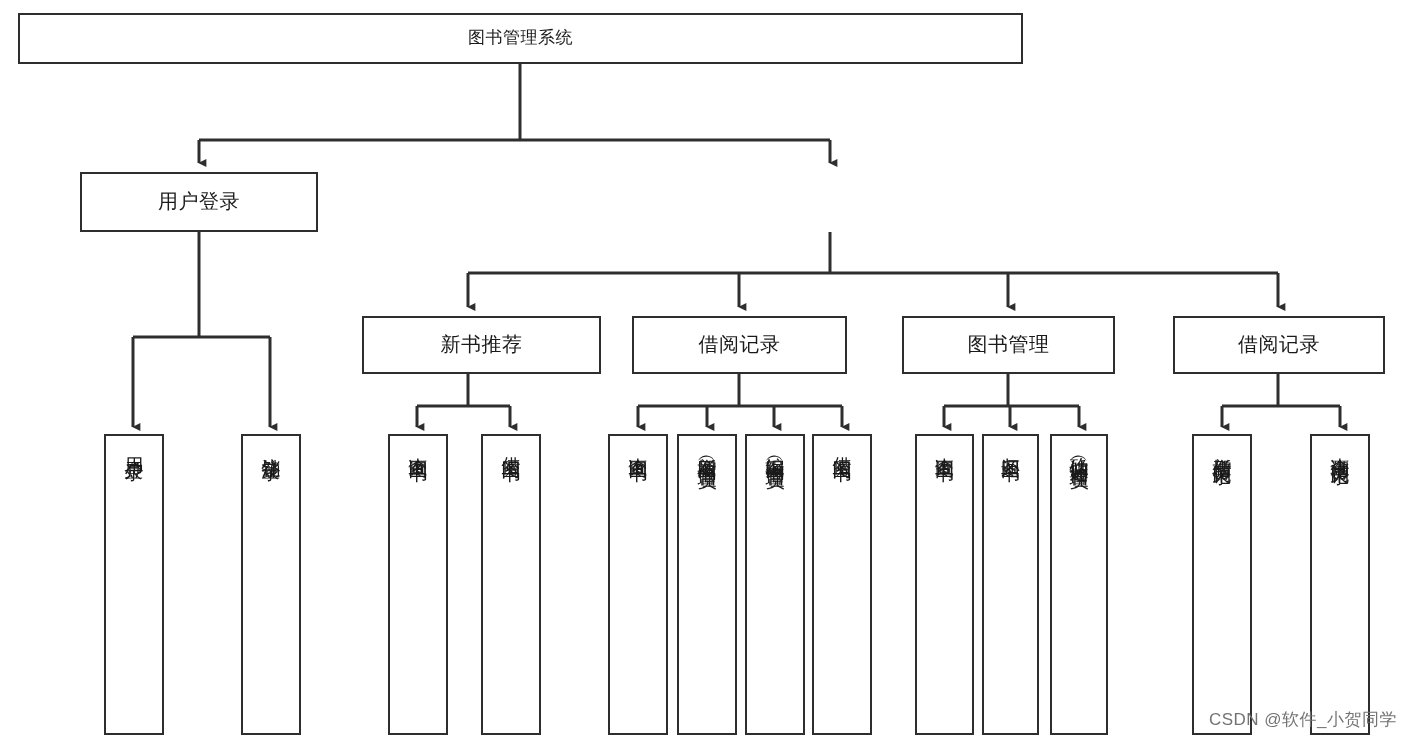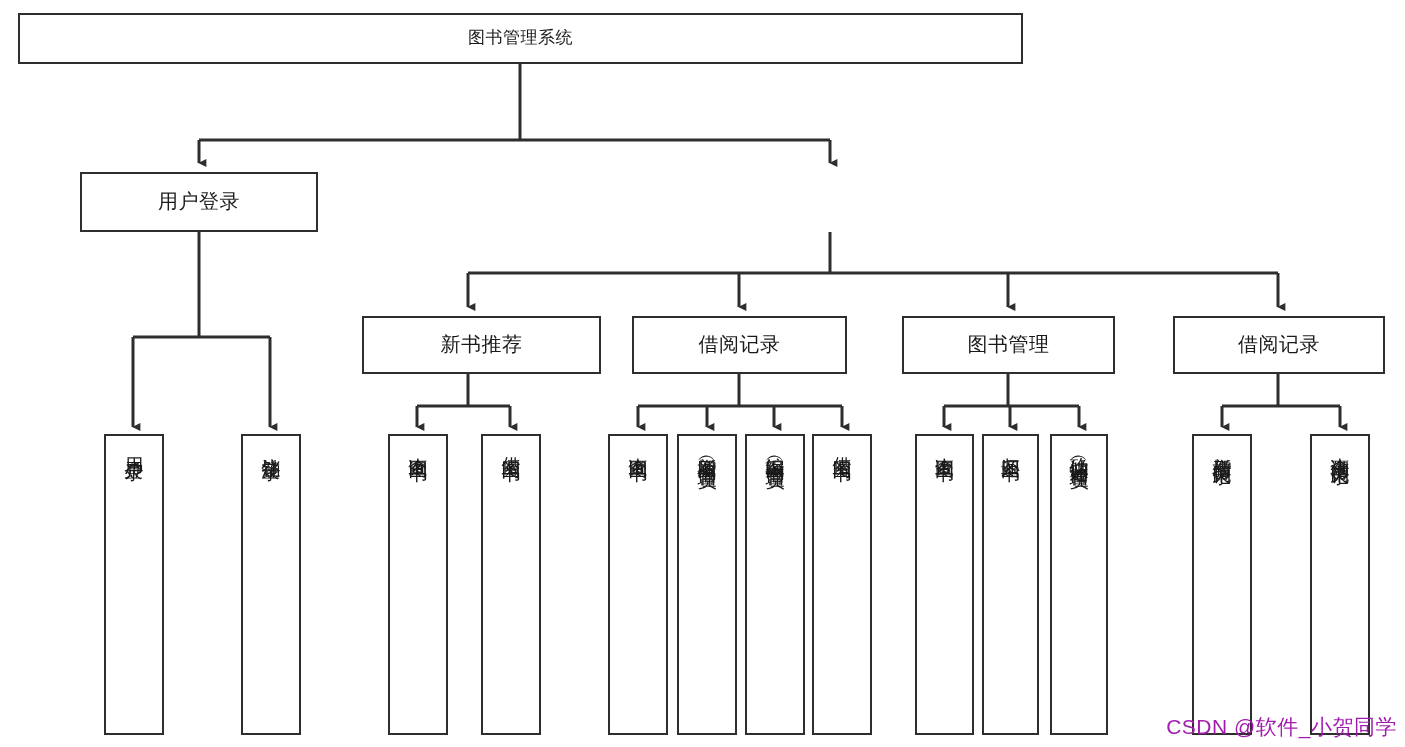--- a/index.html
+++ b/index.html
@@ -65,23 +65,23 @@
     text-orientation: upright;
     font-size: 19px;
     line-height: 1.05;
     letter-spacing: 2px;
     white-space: nowrap;
     transform: rotate(0deg);
   }
   .watermark {
     position: absolute;
     right: 8px;
-    bottom: 6px;
-    font-size: 21px;
-    color: #a21caf;
+    bottom: 16px;
+    font-size: 17px;
+    color: #737373;
     letter-spacing: 0.5px;
     white-space: nowrap;
     user-select: none;
   }
 </style>
 </head>
 <body>
 
 <div id="diagram-root">
 

